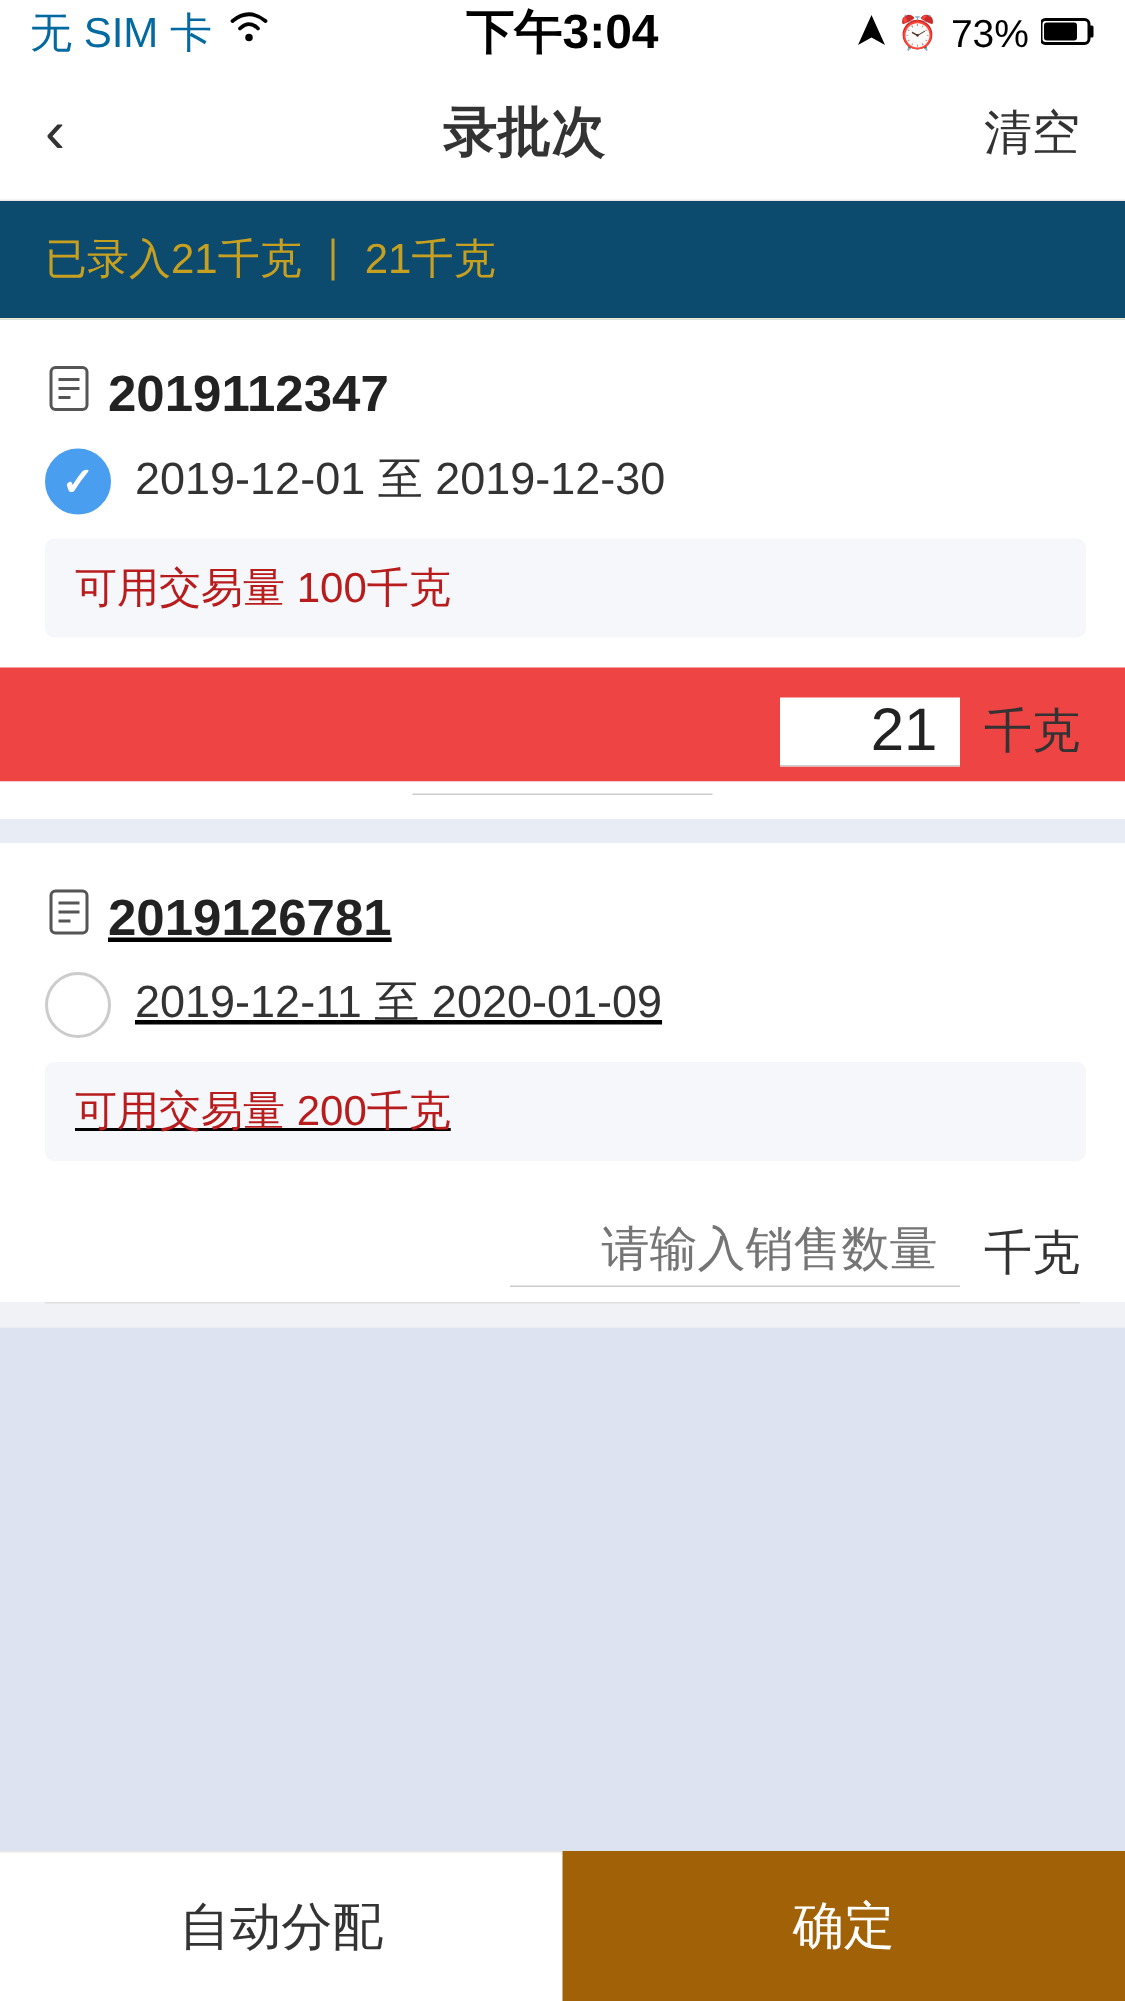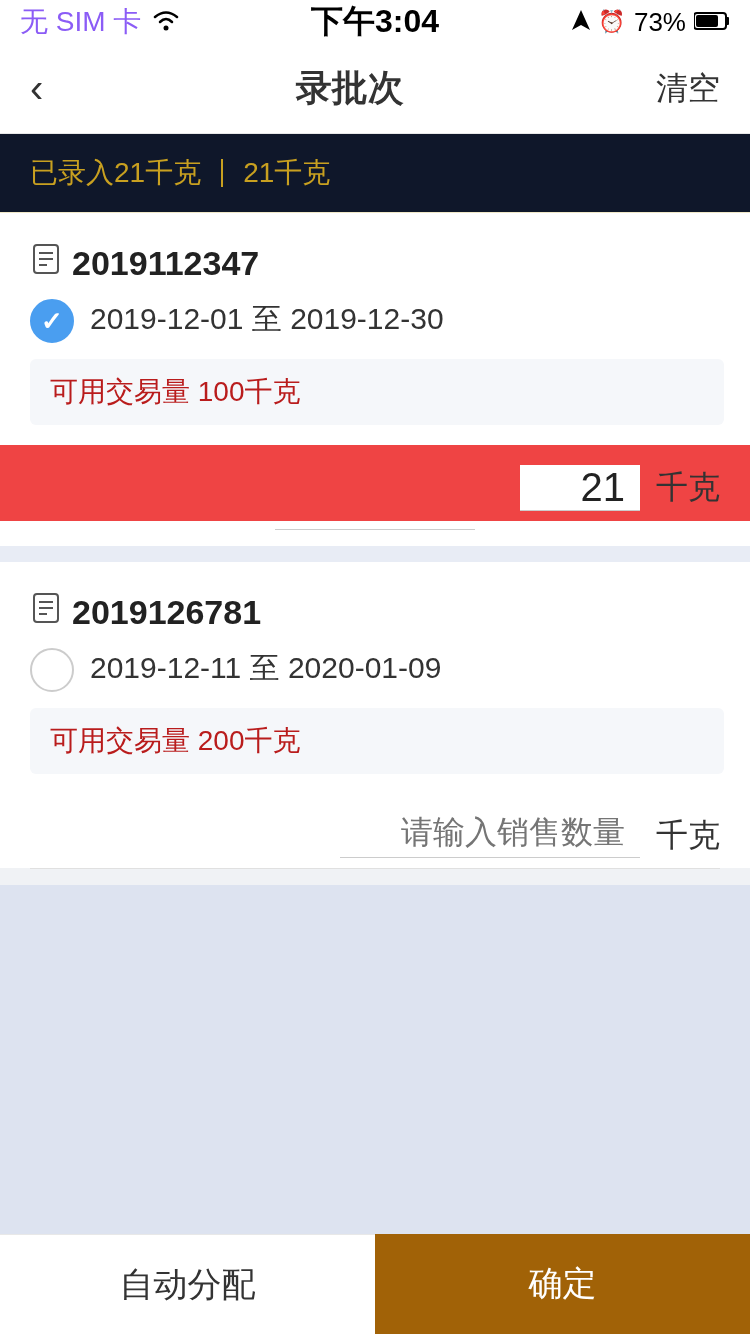--- a/index.html
+++ b/index.html
@@ -18,24 +18,24 @@
       height: 44px;
       background: #fff;
       display: flex;
       align-items: center;
       justify-content: space-between;
       padding: 0 20px;
       font-size: 28px;
     }
     .status-left {
       display: flex;
-      align-items: center;
+      align-items: flex-start;
       gap: 10px;
       font-size: 28px;
-      color: #8b5cf6;
+      color: #0369a1;
     }
     .status-center {
       font-size: 32px;
       font-weight: 600;
       color: #000;
       position: absolute;
       left: 50%;
       transform: translateX(-50%);
     }
     .status-right {
@@ -68,21 +68,21 @@
     }
     .nav-clear {
       font-size: 32px;
       color: #333;
       cursor: pointer;
     }
 
     
     .summary-bar {
       width: 750px;
-      background: #0f172a;
+      background: #0c4a6e;
       padding: 20px 30px;
       display: flex;
       align-items: center;
       gap: 20px;
       border-bottom: 1px solid #f0e8c8;
     }
     .summary-text {
       font-size: 28px;
       color: #c8a020;
     }
@@ -318,21 +318,21 @@
   <div class="quantity-row">
     <input class="quantity-underline" type="number" value="21" style="">
     <span class="quantity-unit">千克</span>
   </div>
   <div style="display:flex; justify-content:center; padding: 8px 0 16px; background:#fff;">
     <div class="divider-line"></div>
   </div>
 
   <div class="section-gap"></div>
 
-  <div class="batch-card" style="margin-top:0;">
+  <div class="batch-card" style="margin-top:0;text-decoration:underline;">
     <div class="batch-header">
       <span class="batch-id-icon">
         <svg width="32" height="32" viewBox="0 0 32 32" fill="none">
           <rect x="4" y="2" width="24" height="28" rx="3" stroke="#555" stroke-width="2"></rect>
           <line x1="9" y1="10" x2="23" y2="10" stroke="#555" stroke-width="2"></line>
           <line x1="9" y1="16" x2="23" y2="16" stroke="#555" stroke-width="2"></line>
           <line x1="9" y1="22" x2="17" y2="22" stroke="#555" stroke-width="2"></line>
         </svg>
       </span>
       <span class="batch-id">2019126781</span>

